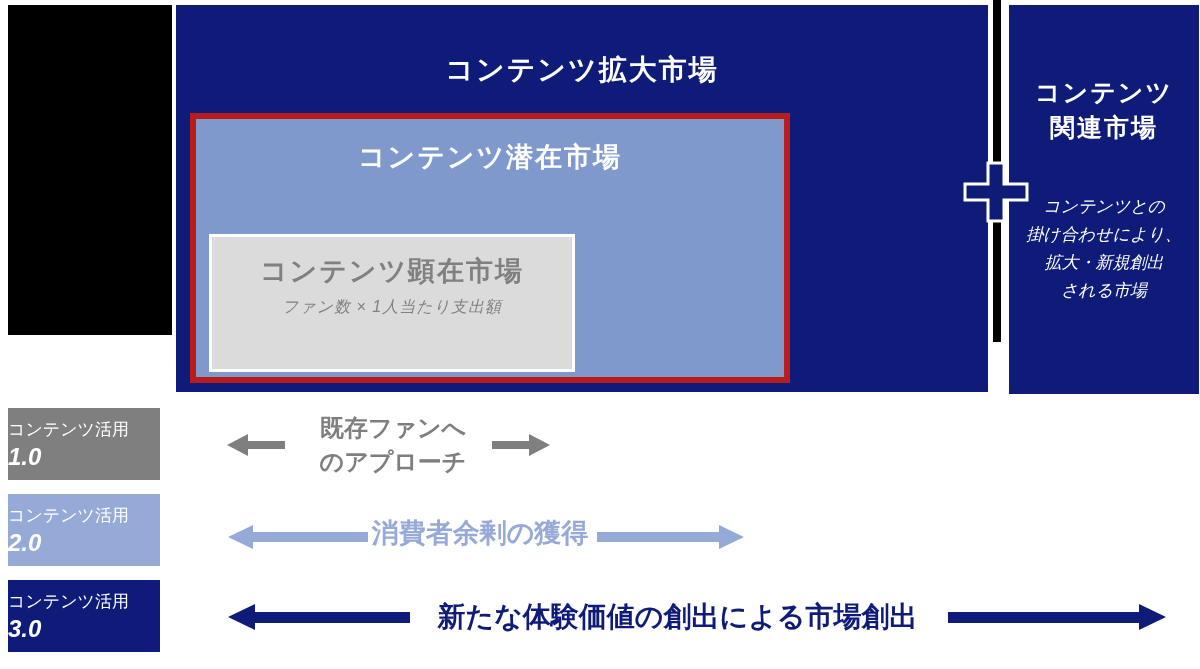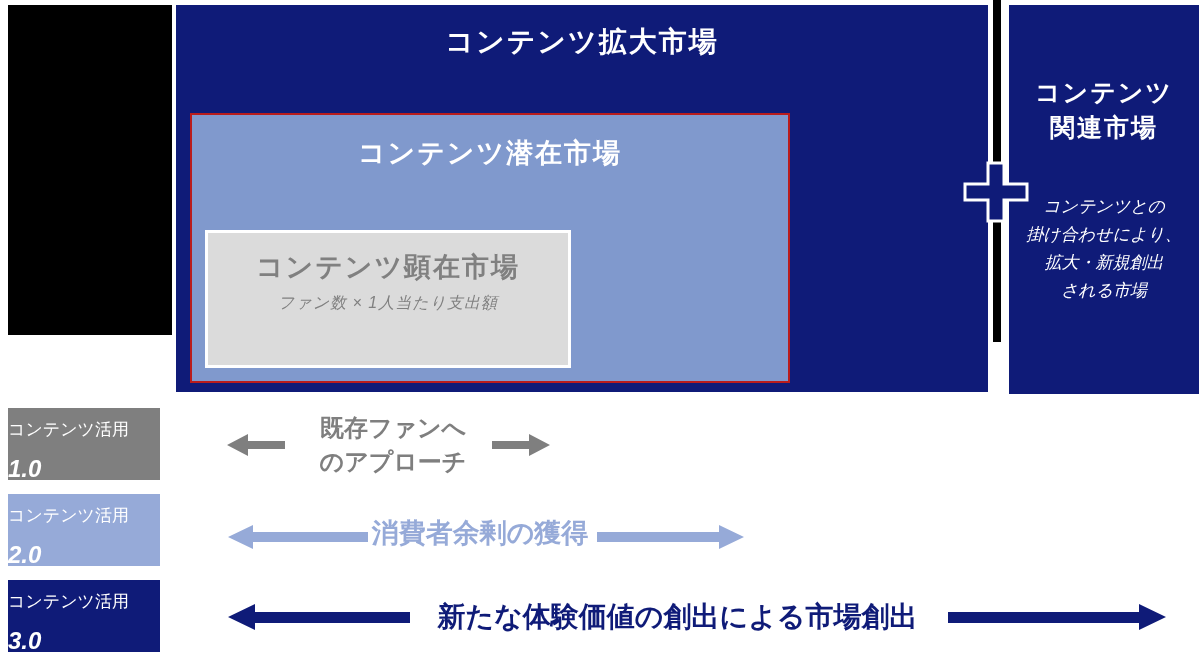--- a/index.html
+++ b/index.html
@@ -12,45 +12,45 @@
     --white:#FFFFFF;
     --black:#000000;
   }
   *{margin:0;padding:0;box-sizing:border-box;}
   body{background:#fff;font-family:"Liberation Sans",sans-serif;}
   .stage{position:relative;width:1200px;height:669px;background:#fff;overflow:hidden;}
 
   .black-box{position:absolute;left:8px;top:5px;width:164px;height:330px;background:var(--black);}
 
   .expansion-box{position:absolute;left:176px;top:5px;width:812px;height:387px;background:var(--navy);color:#fff;text-align:center;}
-  .expansion-title{padding-top:18px;font-size:28px;font-weight:bold;letter-spacing:2px;}
+  .expansion-title{padding-top:18px;font-size:28px;font-weight:bold;letter-spacing:2px;margin-top:28px;}
   .expansion-subtitle{margin-top:6px;font-size:21px;font-style:italic;letter-spacing:1px;}
 
-  .potential-box{position:absolute;left:14px;top:108px;width:600px;height:270px;background:var(--mid-blue);border:2px solid #b91c1c;color:#fff;text-align:center;}
+  .potential-box{position:absolute;left:14px;top:108px;width:600px;height:270px;background:var(--mid-blue);border:6px solid #b91c1c;color:#fff;text-align:center;}
   .potential-title{padding-top:20px;font-size:27px;font-weight:bold;letter-spacing:2px;}
   .potential-subtitle{margin-top:8px;font-size:21px;font-style:italic;letter-spacing:1px;}
 
   .actual-box{position:absolute;left:13px;top:115px;width:366px;height:138px;background:var(--gray-box-fill);border:3px solid #fff;color:var(--gray-text);text-align:center;}
   .actual-title{padding-top:16px;font-size:27px;font-weight:bold;letter-spacing:2px;}
   .actual-subtitle{margin-top:8px;font-size:16px;font-style:italic;letter-spacing:1px;}
 
   .divider-line{position:absolute;left:993px;top:0;width:8px;height:342px;background:var(--black);z-index:1;}
   .plus-icon{position:absolute;left:963px;top:161px;z-index:2;}
   .plus-icon polygon{fill:var(--navy);stroke:#fff;stroke-width:3;}
 
   .related-box{position:absolute;left:1009px;top:5px;width:190px;height:389px;background:var(--navy);color:#fff;text-align:center;}
   .related-title{padding-top:70px;font-size:25px;font-weight:bold;line-height:35px;letter-spacing:2px;}
   .related-body{margin-top:48px;font-size:17px;font-style:italic;line-height:28px;}
 
   .level-box{position:absolute;left:8px;width:152px;height:72px;color:#fff;text-align:left;}
   .level-box.l1{top:408px;background:var(--gray);}
   .level-box.l2{top:494px;background:var(--light-blue);}
   .level-box.l3{top:580px;background:var(--navy);}
   .level-label{padding-top:10px;font-size:17px;}
-  .level-version{font-size:24px;font-weight:bold;font-style:italic;margin-top:14px;}
+  .level-version{font-size:24px;font-weight:bold;font-style:italic;margin-top:2px;}
 
   .arrow{position:absolute;}
   .arrow.gray polygon{fill:var(--gray);}
   .arrow.lblue polygon{fill:var(--light-blue);}
   .arrow.navy polygon{fill:var(--navy);}
 
   .row1-text{position:absolute;left:288px;top:411px;width:210px;text-align:center;color:var(--gray);font-size:24px;font-weight:bold;line-height:34px;}
   .row2-text{position:absolute;left:366px;top:515px;width:228px;text-align:center;color:var(--light-blue);font-size:27px;font-weight:bold;}
   .row3-text{position:absolute;left:420px;top:598px;width:515px;text-align:center;color:var(--navy);font-size:28px;font-weight:bold;}
 </style>

